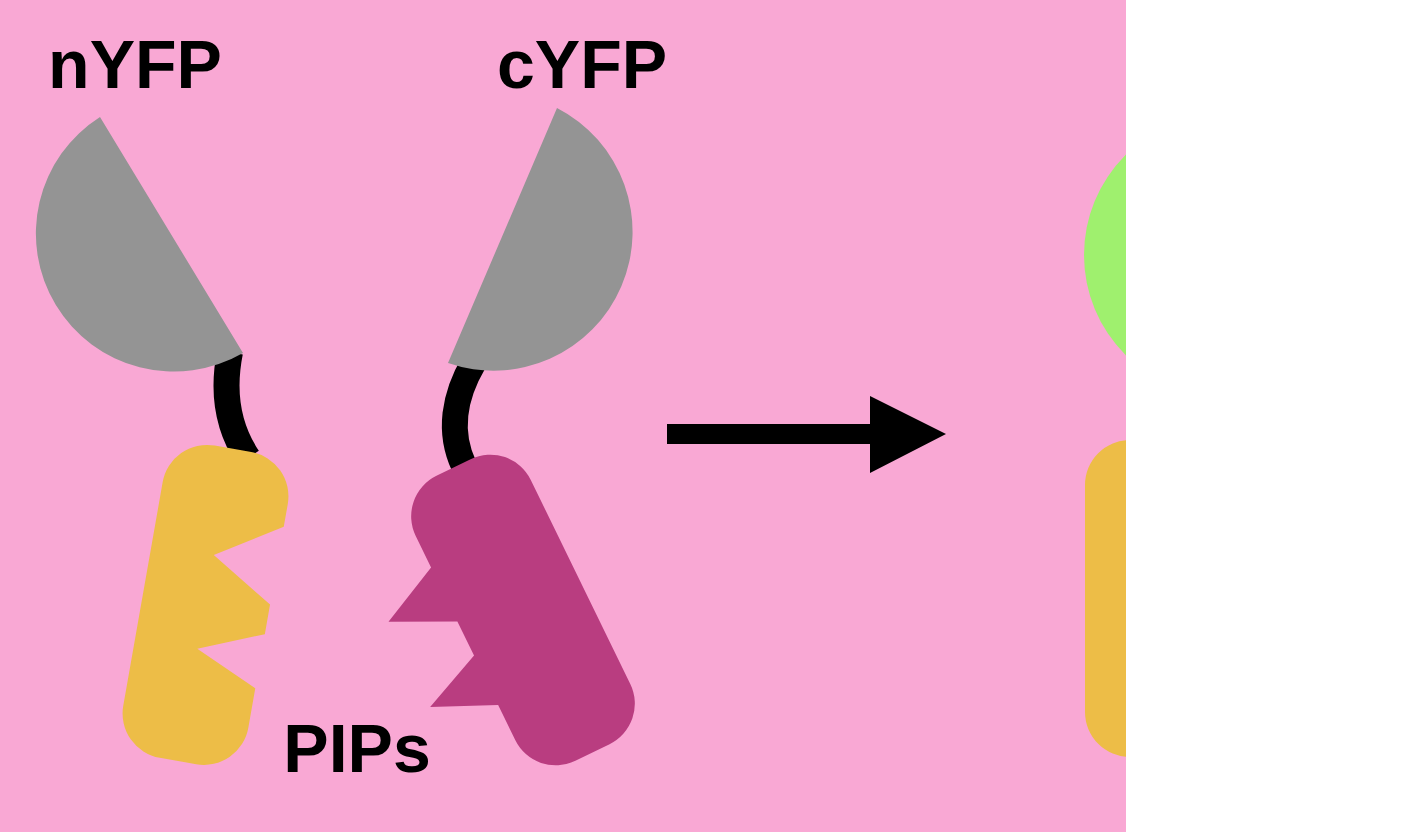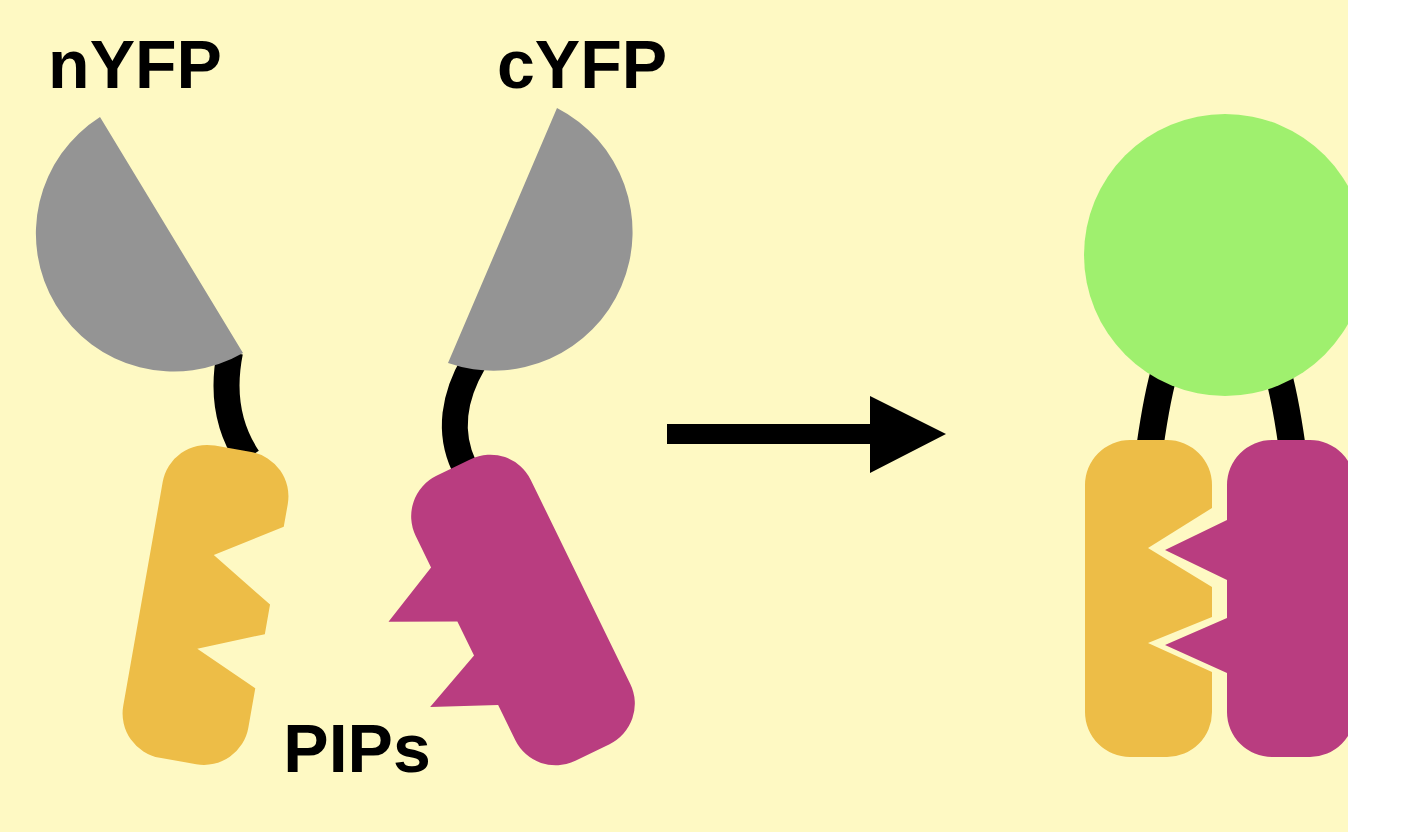--- a/index.html
+++ b/index.html
@@ -4,23 +4,23 @@
 <style>
   html, body {
     margin: 0;
     padding: 0;
     background: #ffffff;
   }
   .stage {
     position: absolute;
     left: 0;
     top: 0;
-    width: 1348px;
+    width: 1126px;
     height: 832px;
-    background: #fef9c3;
+    background: #f9a8d4;
     overflow: hidden;
   }
   svg { display: block; }
   .lbl {
     font-family: "Liberation Sans", sans-serif;
     font-weight: 700;
     font-size: 68px;
     fill: #000000;
   }
 </style>

